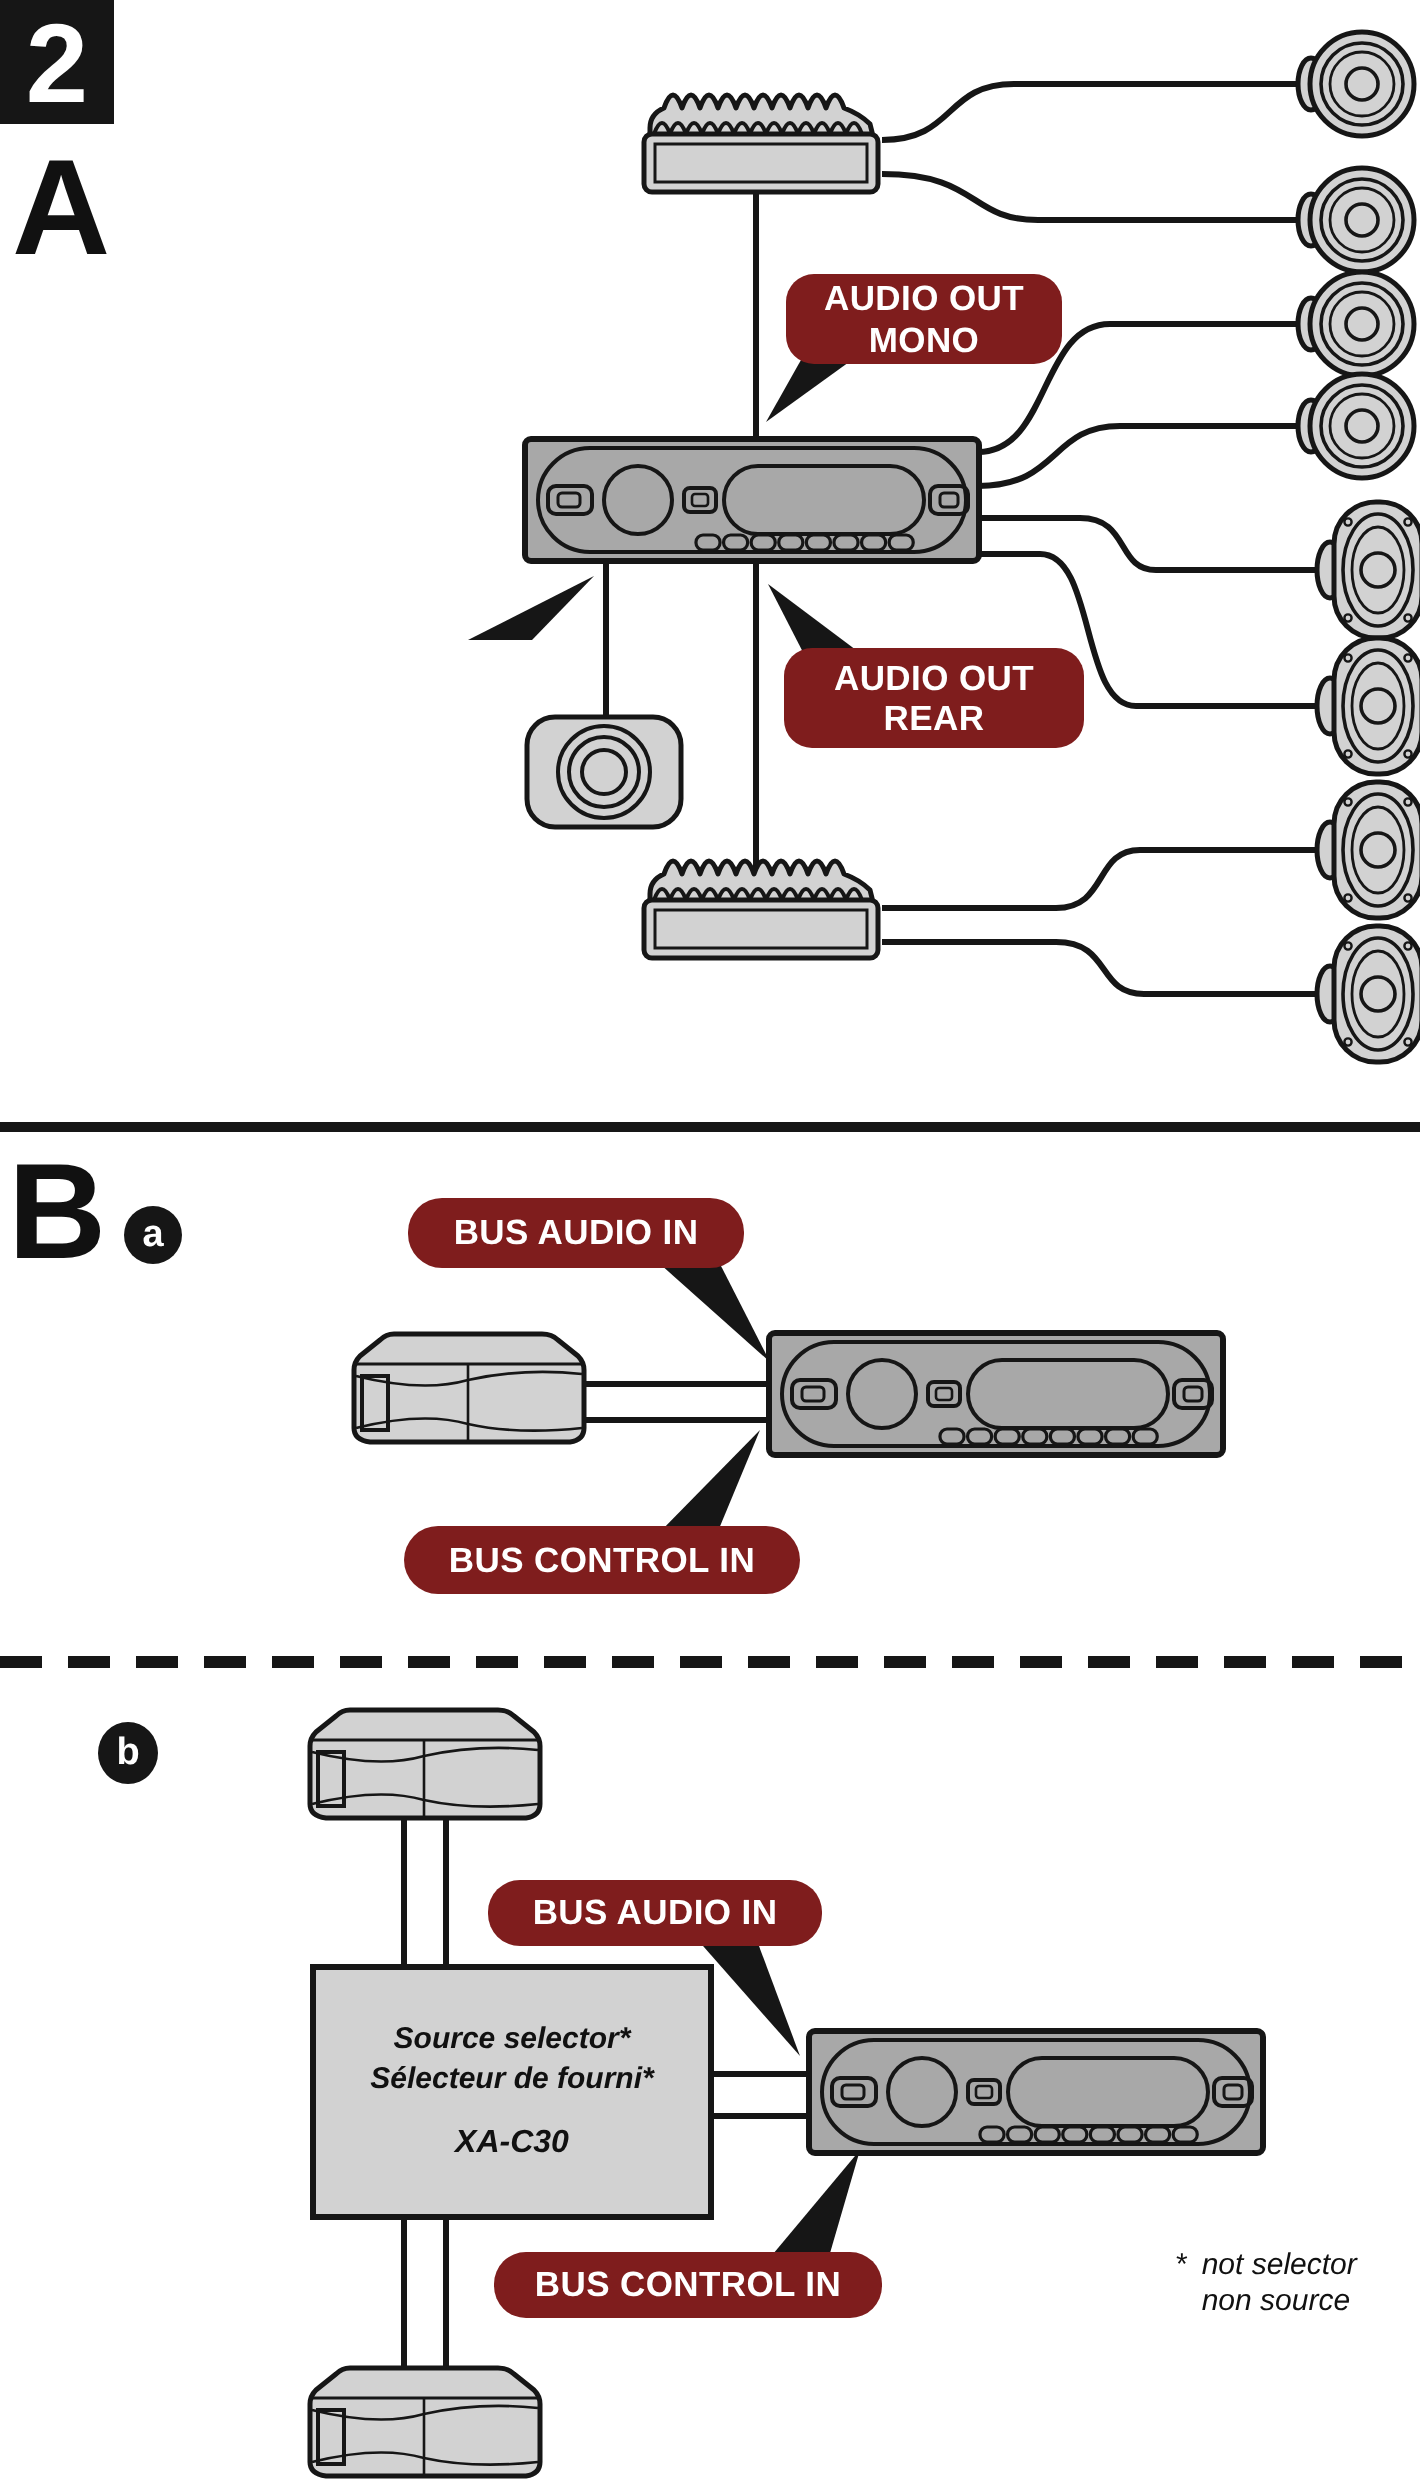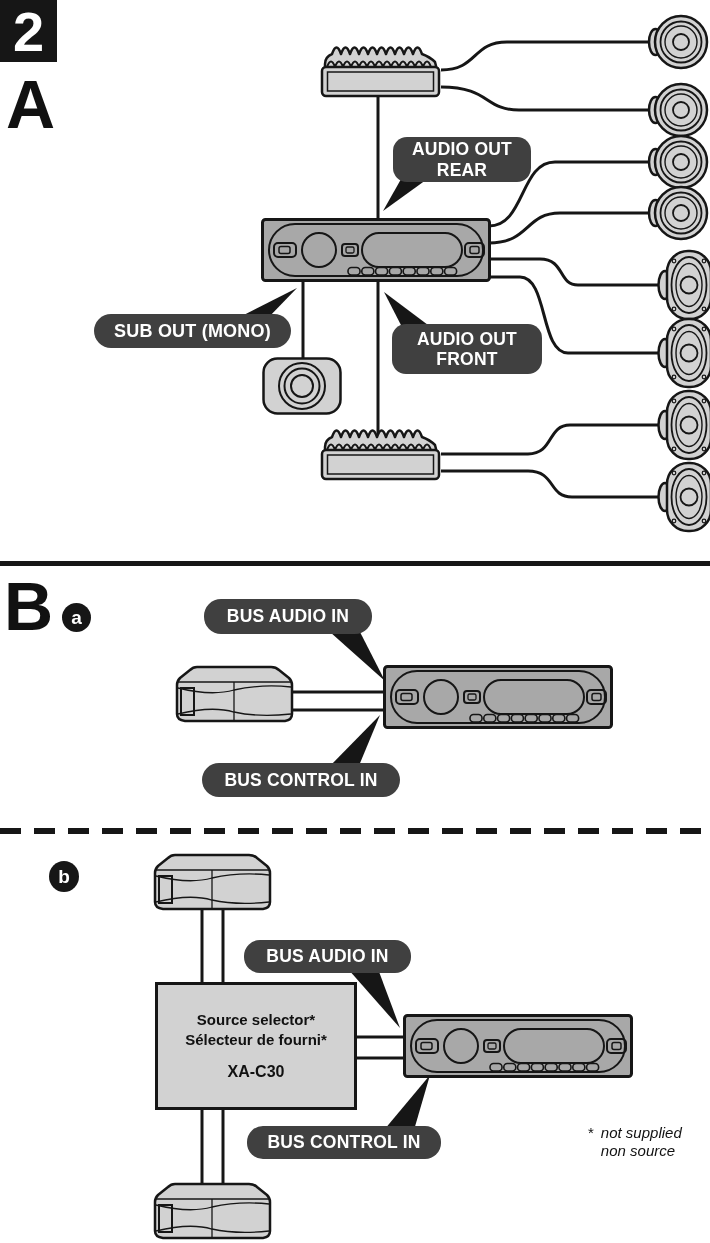--- a/index.html
+++ b/index.html
@@ -14,29 +14,29 @@
     display:flex;align-items:center;justify-content:center;
     font-size:56px;font-weight:bold;
   }
   .big-letter{font-size:68px;font-weight:bold;line-height:52px;color:#111;}
   .round-badge{
     background:#161616;color:#fff;border-radius:50%;
     display:flex;align-items:center;justify-content:center;
     font-size:19px;font-weight:bold;
   }
   .pill{
-    background:#404040;color:#fff;font-weight:bold;
+    background:#7f1d1d;color:#fff;font-weight:bold;
     display:flex;flex-direction:column;align-items:center;justify-content:center;
     text-align:center;letter-spacing:.2px;white-space:nowrap;
   }
   .pill .l{display:block;}
   .selector-box{
     background:#d2d2d2;border:3px solid #161616;
     display:flex;flex-direction:column;align-items:center;justify-content:center;
-    text-align:center;font-weight:bold;font-size:15px;line-height:20px;color:#111;
+    text-align:center;font-weight:bold;font-size:15px;line-height:20px;color:#111;font-style:italic;
   }
   .selector-box .model{margin-top:12px;font-size:16px;}
   .footnote{display:flex;font-size:15px;line-height:18px;color:#111;}
   .footnote .marker{margin-right:7px;font-size:15px;}
   .footnote .lines{font-style:italic;}
 </style>
 </head>
 <body>
 
 <div id="page">
@@ -173,30 +173,27 @@
   </svg>
 
   <div class="abs step-badge">
     <span>2</span>
   </div>
 
   <div class="abs big-letter" style="left:6px;top:78px;">A</div>
 
   <div class="abs pill" style="left:393px;top:137px;width:138px;height:45px;border-radius:14px;font-size:17.5px;line-height:20.5px;">
     <span class="l">AUDIO OUT</span>
-    <span class="l">REAR</span>
-  </div>
-
-  <div class="abs pill" style="left:94px;top:314px;width:197px;height:34px;border-radius:17px;font-size:18px;">
-    <span class="l">SUB OUT (MONO)</span>
-  </div>
+    <span class="l">MONO</span>
+  </div>
+
 
   <div class="abs pill" style="left:392px;top:324px;width:150px;height:50px;border-radius:14px;font-size:17.5px;line-height:20.5px;">
     <span class="l">AUDIO OUT</span>
-    <span class="l">FRONT</span>
+    <span class="l">REAR</span>
   </div>
 
   <div class="abs big-letter" style="left:4px;top:580px;">B</div>
 
   <div class="abs round-badge" style="left:62px;top:603px;width:29px;height:29px;">
     <span>a</span>
   </div>
 
   <div class="abs pill" style="left:204px;top:599px;width:168px;height:35px;border-radius:17px;font-size:17.5px;">
     <span class="l">BUS AUDIO IN</span>
@@ -220,18 +217,18 @@
     <div class="model">XA-C30</div>
   </div>
 
   <div class="abs pill" style="left:247px;top:1126px;width:194px;height:33px;border-radius:16px;font-size:17.5px;">
     <span class="l">BUS CONTROL IN</span>
   </div>
 
   <div class="abs footnote" style="left:588px;top:1124px;">
     <span class="marker">*</span>
     <div class="lines">
-      <div>not supplied</div>
+      <div>not selector</div>
       <div>non source</div>
     </div>
   </div>
 
 </div>
 
 </body></html>

